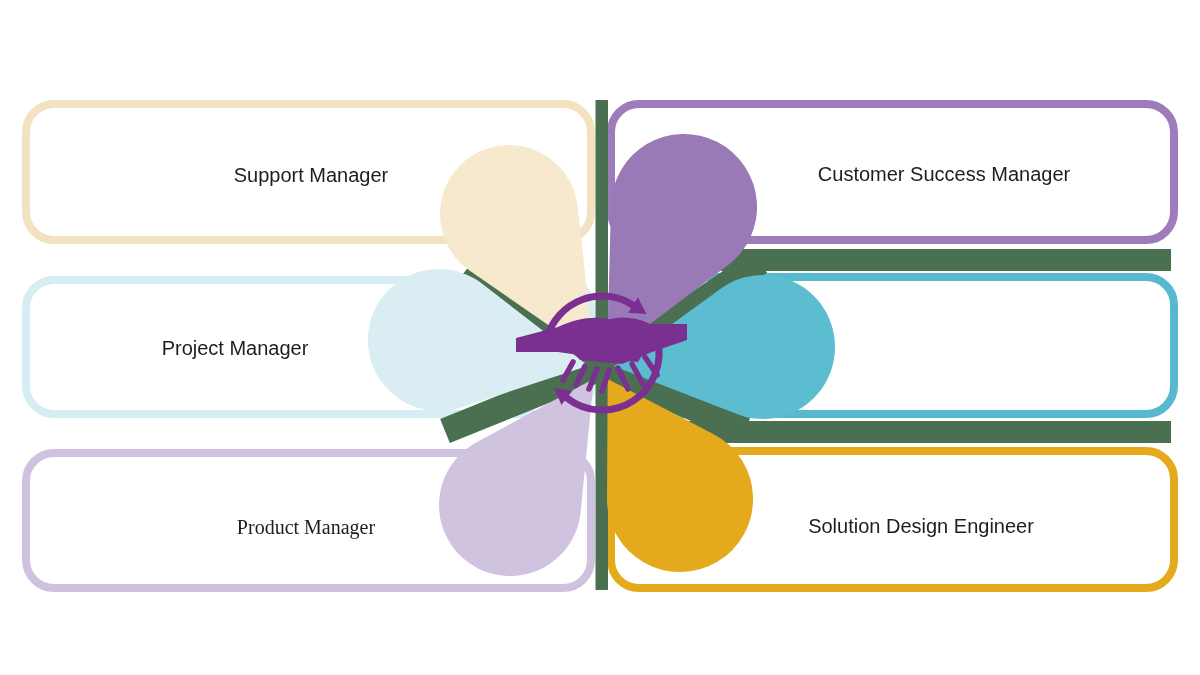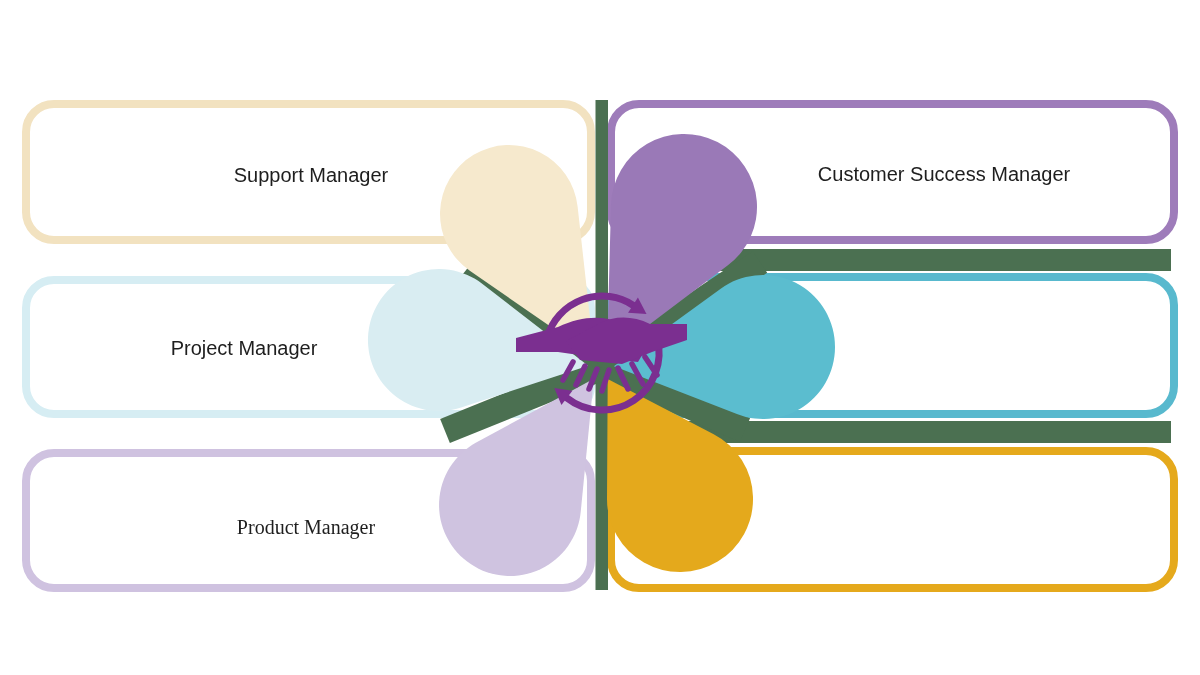--- a/index.html
+++ b/index.html
@@ -13,21 +13,21 @@
     position:absolute;
     transform:translate(-50%,-50%);
     font-size:20px;
     line-height:1.1;
     color:#1e1e1e;
     white-space:nowrap;
     letter-spacing:0px;
   }
   .lbl-0{left:311px;top:175px;}
   .lbl-1{left:944px;top:174px;}
-  .lbl-2{left:244px;top:348px;text-align:center;}
+  .lbl-2{left:235px;top:348px;text-align:center;}
   .lbl-3{left:973px;top:348px;}
   .lbl-4{left:306px;top:527px;font-family:Liberation Serif, serif;}
   .lbl-5{left:921px;top:526px;}
 </style>
 </head>
 <body>
 
 <div class="stage">
   <svg id="flower-svg" width="1200" height="675" viewBox="0 0 1200 675">
       <rect x="26" y="104" width="565" height="136" rx="28" ry="28" fill="#ffffff" stroke="#f2e2c0" stroke-width="8"></rect>
@@ -61,13 +61,14 @@
       <line x1="609" y1="370" x2="602" y2="391" stroke="#7b2f90" stroke-width="5.5" stroke-linecap="round"></line>
       <line x1="618" y1="368" x2="628" y2="389" stroke="#7b2f90" stroke-width="5.5" stroke-linecap="round"></line>
       <line x1="632" y1="364" x2="643" y2="384" stroke="#7b2f90" stroke-width="5.5" stroke-linecap="round"></line>
       <line x1="645" y1="357" x2="657" y2="375" stroke="#7b2f90" stroke-width="5.5" stroke-linecap="round"></line>
     </svg>
 
   <div class="role-label lbl-0">Support Manager</div>
   <div class="role-label lbl-1">Customer Success Manager</div>
   <div class="role-label lbl-2">Project Manager</div>
   <div class="role-label lbl-4">Product Manager</div>
+  <div class="role-label lbl-5">Solution Design Engineer</div>
 </div>
 
 </body></html>

